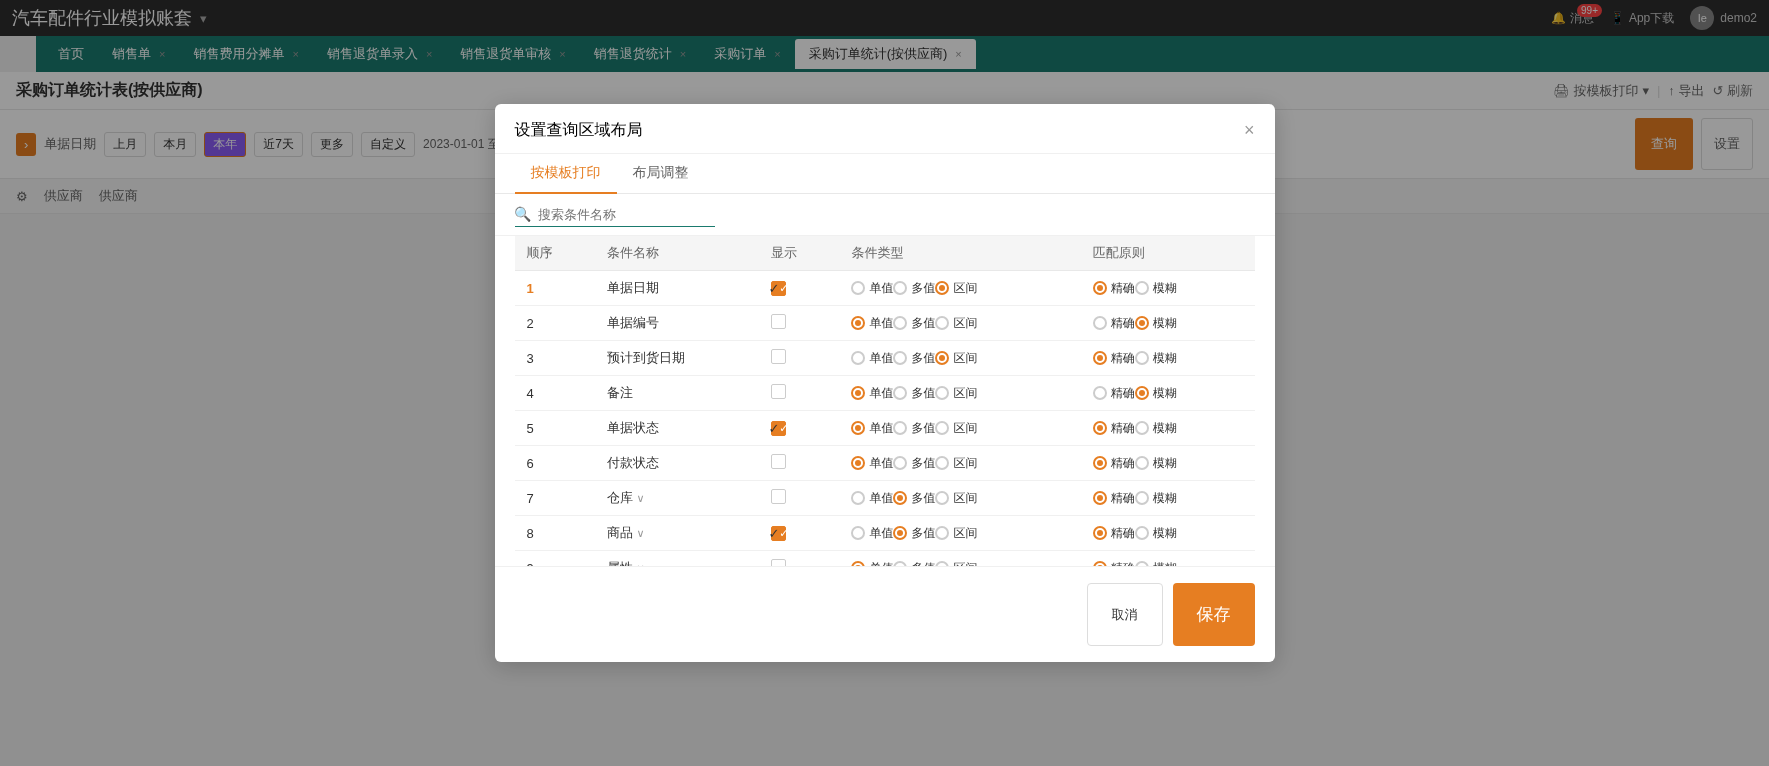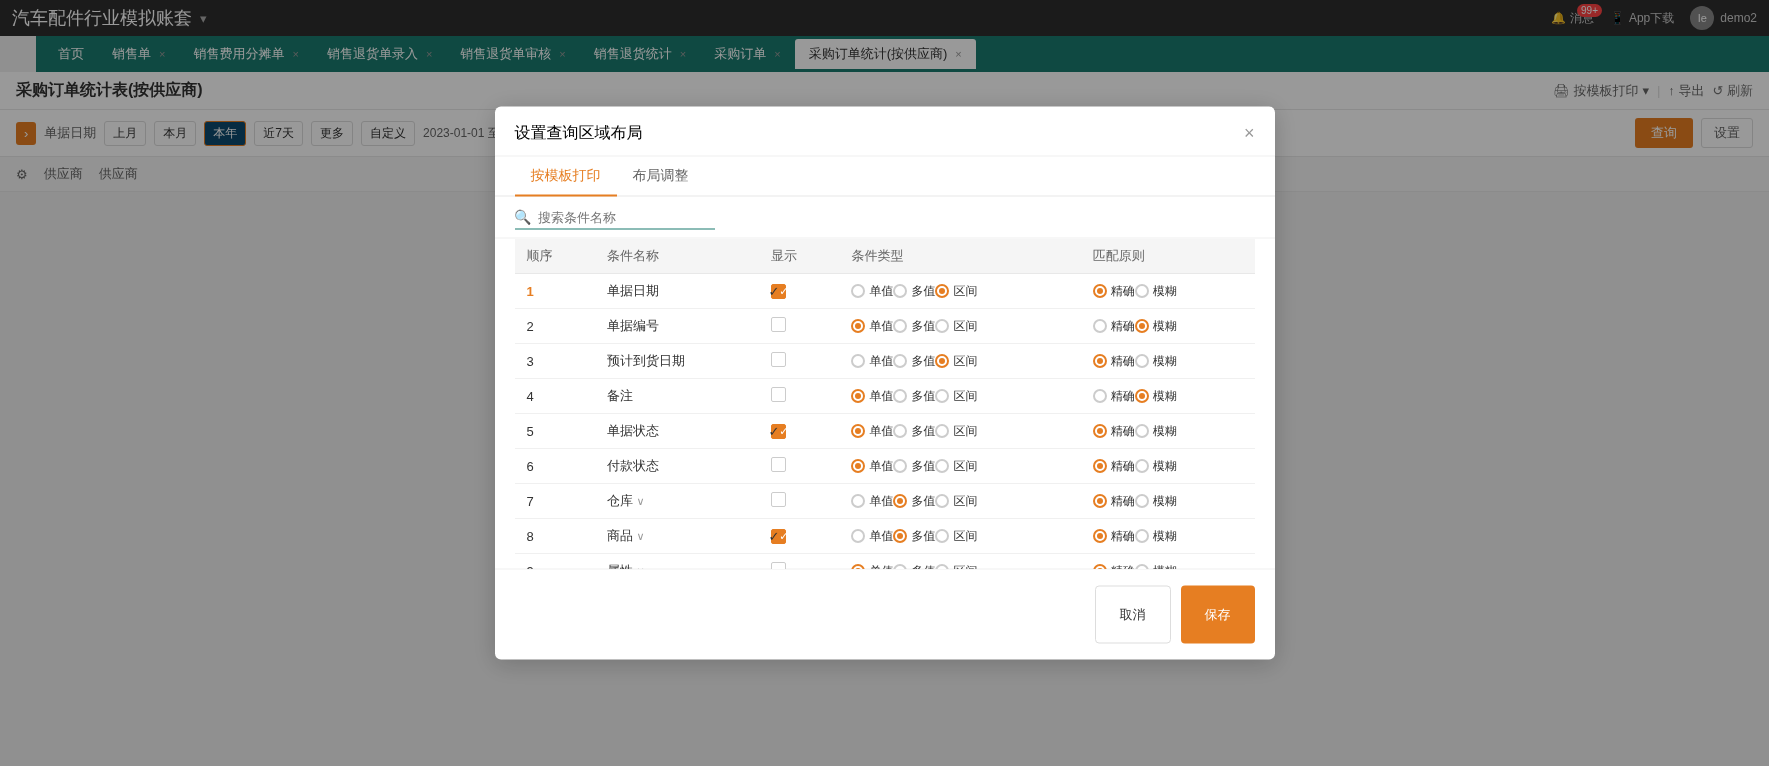--- a/index.html
+++ b/index.html
@@ -65,24 +65,24 @@
       background: #fff;
       padding: 8px 16px;
       display: flex;
       align-items: center;
       gap: 8px;
       border-bottom: 1px solid #e8e8e8;
     }
     .filter-toggle { background: #e67e22; color: #fff; border: none; padding: 4px 8px; border-radius: 3px; cursor: pointer; font-size: 13px; }
     .filter-label { color: #666; font-size: 13px; }
     .filter-date-btn { padding: 3px 8px; border: 1px solid #ddd; border-radius: 3px; cursor: pointer; font-size: 12px; color: #333; background: #fff; }
-    .filter-date-btn.active { background: #0c4a6e; color: #fff; border-color: #e67e22; }
+    .filter-date-btn.active { background: #8b5cf6; color: #fff; border-color: #e67e22; }
     .filter-date-range { color: #666; font-size: 12px; }
     .btn-query { background: #e67e22; color: #fff; border: none; padding: 5px 16px; border-radius: 3px; cursor: pointer; font-size: 13px; margin-left: auto; }
-    .btn-settings-small { background: #fff; color: #666; border: 1px solid #ddd; padding: 5px 12px; border-radius: 3px; cursor: pointer; font-size: 13px; }
+    .btn-settings-small { background: #fff; color: #666; border: 1px solid #ddd; padding: 16px 12px; border-radius: 3px; cursor: pointer; font-size: 13px; }
 
     
     .table-area {
       background: #fff;
       margin: 0;
       overflow: hidden;
     }
     .table-header-row {
       display: flex;
       background: #f5f5f5;
@@ -260,21 +260,21 @@
       cursor: pointer;
       font-size: 13px;
     }
     .btn-save {
       padding: 20px 24px;
       border: none;
       border-radius: 4px;
       background: #e67e22;
       color: #fff;
       cursor: pointer;
-      font-size: 13px;
+      font-size: 17px;
     }
 
     .expand-icon { color: #999; font-size: 11px; }
 
     
     .table-scroll::-webkit-scrollbar { width: 6px; }
     .table-scroll::-webkit-scrollbar-thumb { background: #ccc; border-radius: 3px; }
   </style>
 </head>
 <body>

